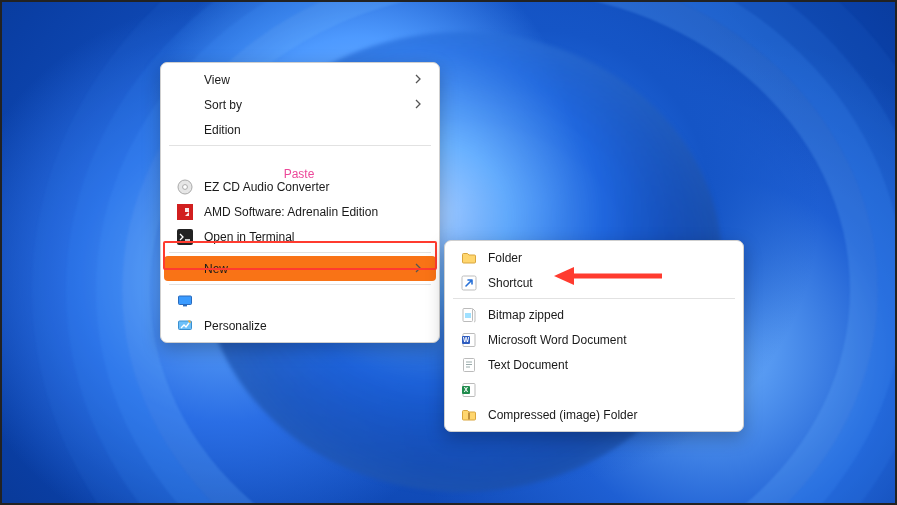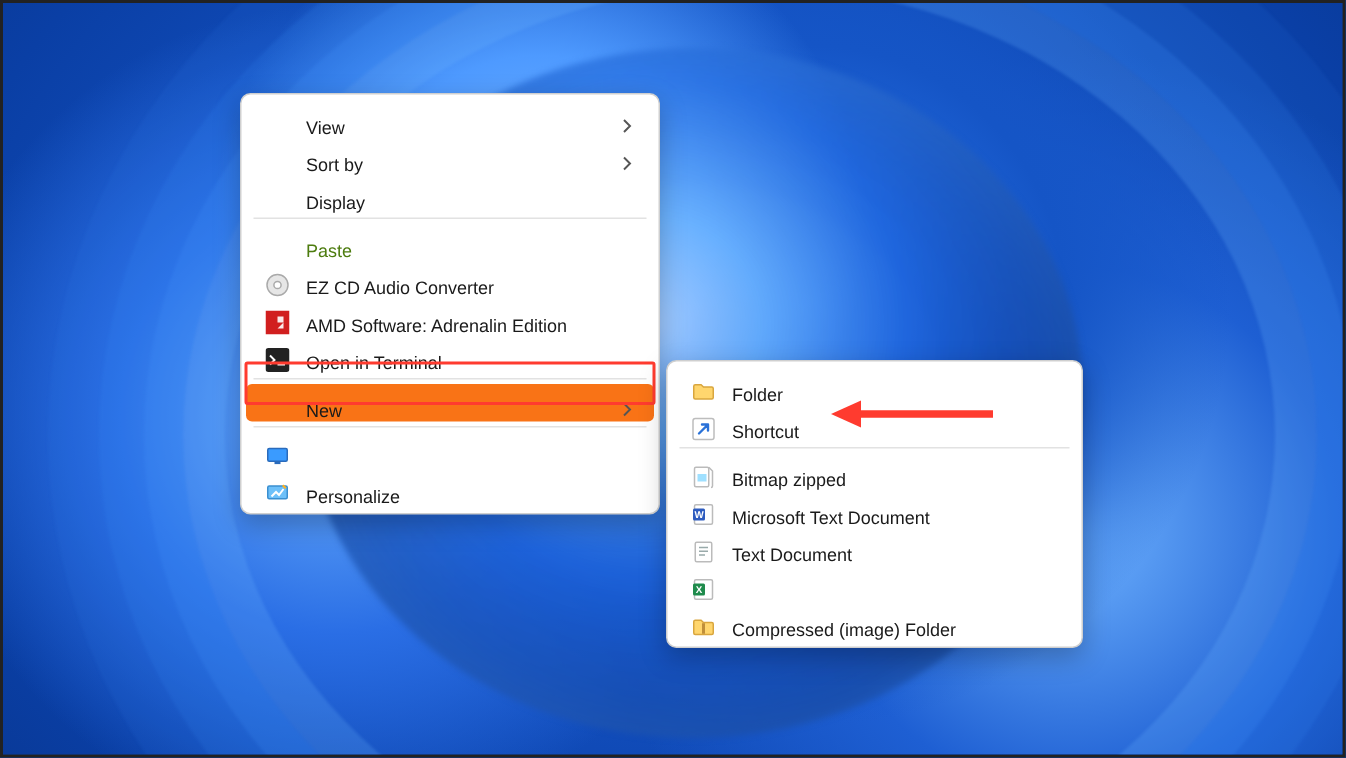--- a/index.html
+++ b/index.html
@@ -45,30 +45,30 @@
     position: absolute;
     background: #ffffff;
     border: 1px solid #cfcfcf;
     border-radius: 7px;
     box-shadow: 0 6px 18px rgba(0,0,0,.25);
     padding: 4px 0;
     color: #1a1a1a;
   }
   .menu-item {
     display: flex;
-    align-items: flex-end;
+    align-items: center;
     height: 25px;
     padding: 0 14px 0 12px;
     margin: 0 3px;
     border-radius: 4px;
     cursor: default;
     position: relative;
   }
   .menu-item.hover { background: #f97316; }
-  .menu-item.disabled { color: #4d7c0f; }
+  .menu-item.disabled { color: #ec4899; flex-direction: column; }
   .menu-icon {
     width: 18px; height: 18px;
     display: flex; align-items: center; justify-content: center;
     margin-right: 10px;
     flex-shrink: 0;
   }
   .menu-label { flex: 1; white-space: nowrap; }
   .menu-arrow {
     margin-left: 24px;
     color: #555;
@@ -112,21 +112,21 @@
     <span class="menu-label">Sort by</span>
     <span class="menu-arrow">
       <svg width="7" height="10" viewBox="0 0 7 10">
           <path d="M1 1l4 4-4 4" fill="none" stroke="#555" stroke-width="1.3"></path>
         </svg>
     </span>
   </div>
 
   <div class="menu-item">
     <span class="menu-icon"></span>
-    <span class="menu-label">Display</span>
+    <span class="menu-label">Edition</span>
   </div>
 
   <div class="menu-sep"></div>
 
   <div class="menu-item disabled">
     <span class="menu-icon"></span>
     <span class="menu-label">Paste</span>
   </div>
 
   <div class="menu-item">
@@ -189,21 +189,21 @@
           <path d="M4 10l3-3 2 2 3-4" stroke="#fff" stroke-width="1.3" fill="none"></path>
           <path d="M12 2l2 2-1 1-2-2z" fill="#ffb020"></path>
         </svg>
     </span>
     <span class="menu-label">Personalize</span>
   </div>
 </div>
 
 <div class="highlight-box" style="left:161px; top:239px; width:274px; height:29px;"></div>
 
-<div class="context-menu" style="left:442px; top:238px; width:278px;">
+<div class="context-menu" style="left:442px; top:238px; width:300px;">
 
   <div class="menu-item">
     <span class="menu-icon">
       <svg width="16" height="16" viewBox="0 0 16 16">
           <path d="M1.5 4.5V12a1 1 0 001 1h11a1 1 0 001-1V6a1 1 0 00-1-1H8L6.4 3.5H2.5a1 1 0 00-1 1z" fill="#ffd66e" stroke="#d9a63e"></path>
         </svg>
     </span>
     <span class="menu-label">Folder</span>
   </div>
 
@@ -231,21 +231,21 @@
   </div>
 
   <div class="menu-item">
     <span class="menu-icon">
       <svg width="16" height="16" viewBox="0 0 16 16">
           <rect x="2" y="1.5" width="12" height="13" rx="1" fill="#fff" stroke="#bbb"></rect>
           <rect x="1" y="4" width="8" height="8" rx="1" fill="#2e5cbf"></rect>
           <text x="5" y="10.3" font-size="6.5" font-weight="bold" fill="#fff" text-anchor="middle">W</text>
         </svg>
     </span>
-    <span class="menu-label">Microsoft Text Document</span>
+    <span class="menu-label">Microsoft Word Document</span>
   </div>
 
 
   <div class="menu-item">
     <span class="menu-icon">
       <svg width="16" height="16" viewBox="0 0 16 16">
           <rect x="2.5" y="1.5" width="11" height="13" rx="1" fill="#fff" stroke="#bbb"></rect>
           <path d="M5 5h6M5 7.5h6M5 10h4" stroke="#9aa" stroke-width="1"></path>
         </svg>
     </span>

